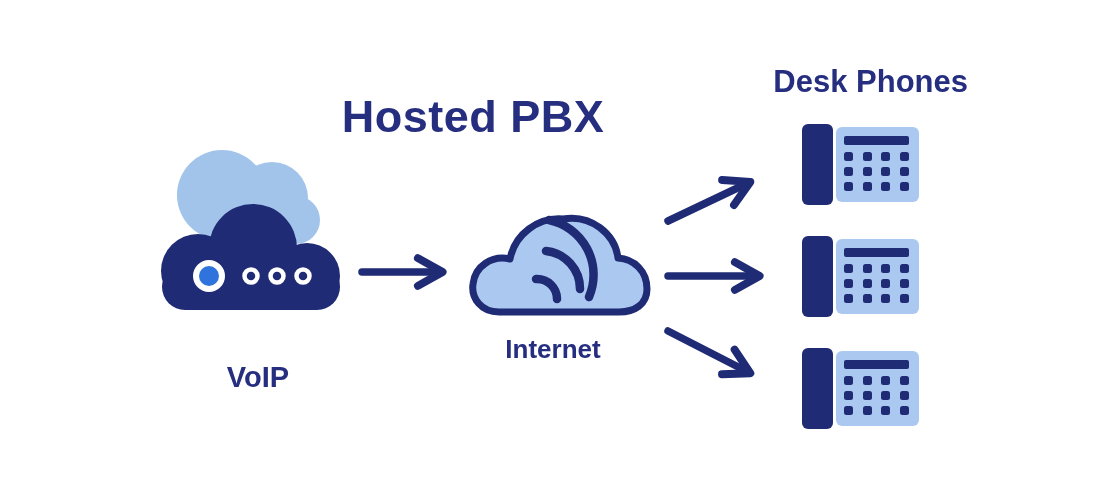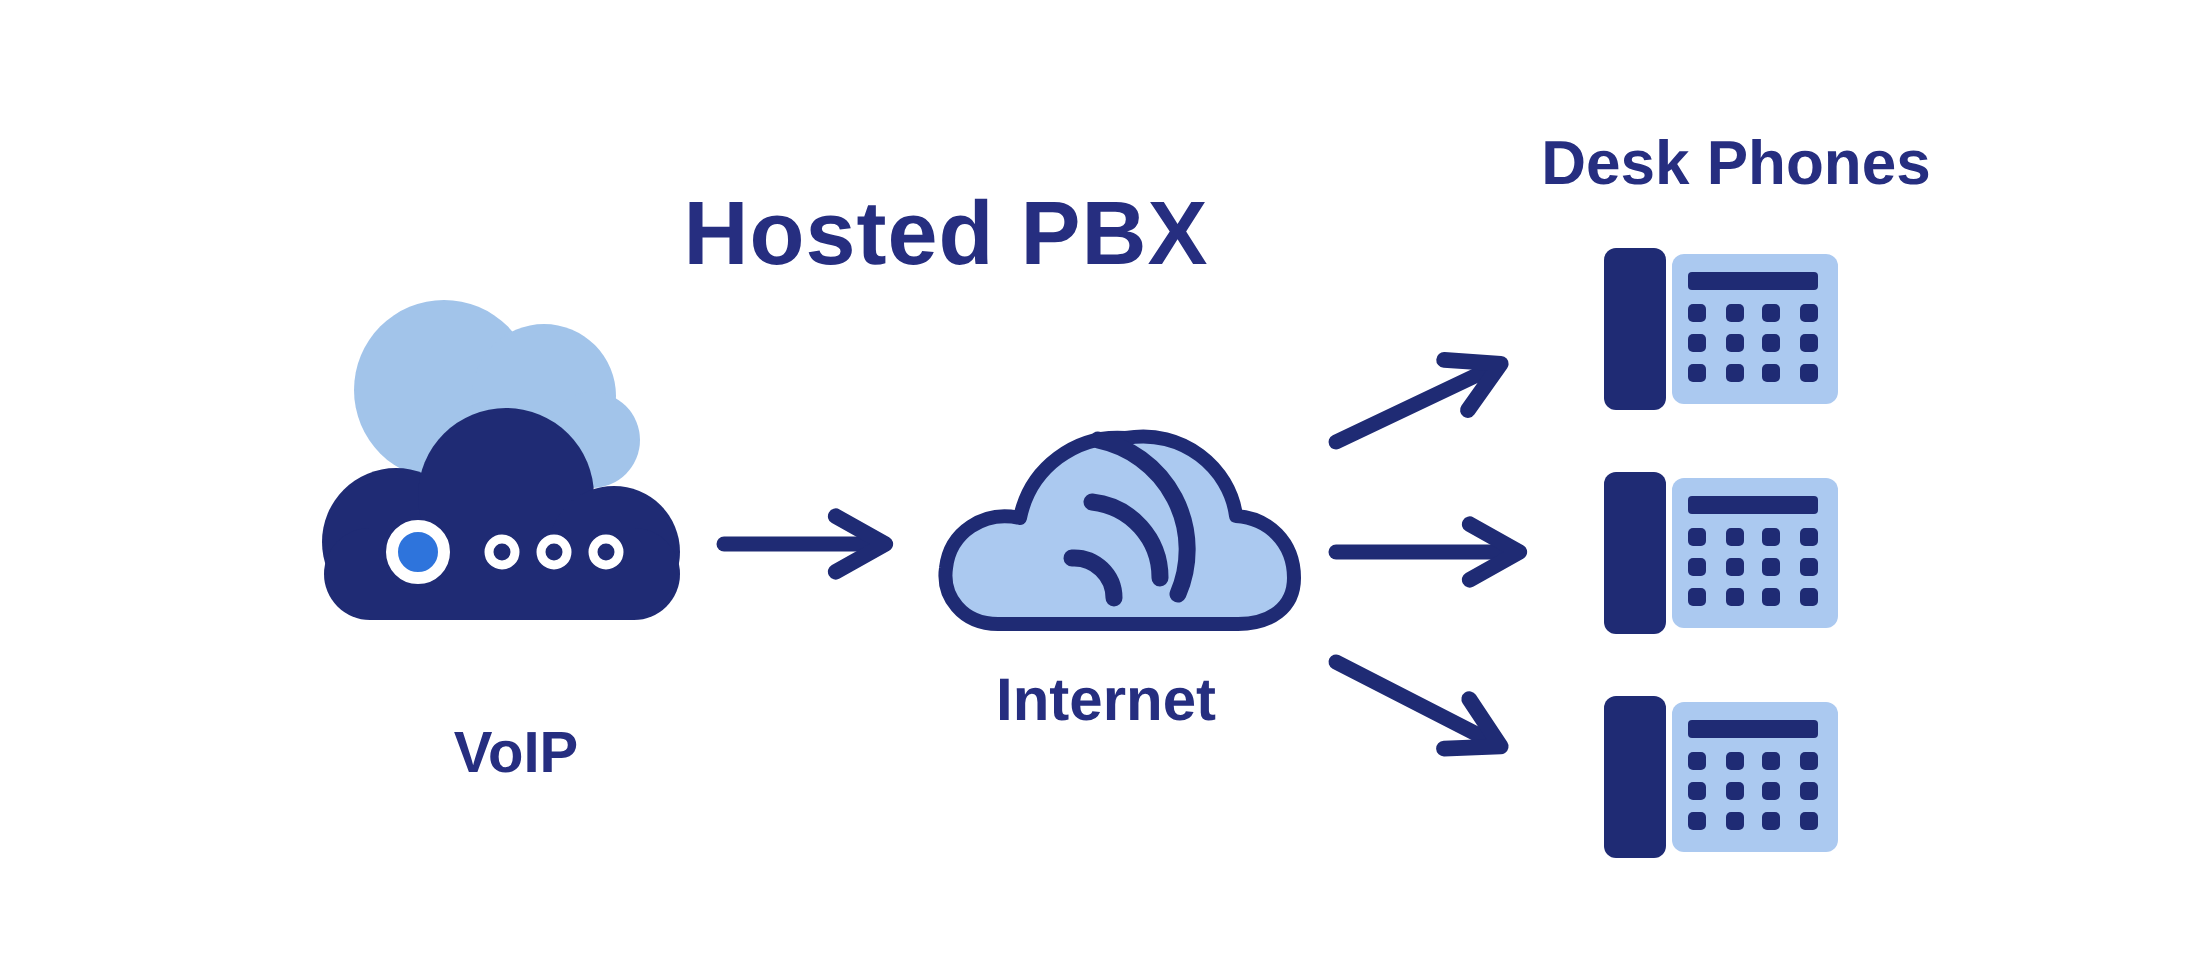--- a/index.html
+++ b/index.html
@@ -11,22 +11,22 @@
     --bg:#ffffff;
   }
   *{box-sizing:border-box;margin:0;padding:0;}
   html,body{width:1100px;height:480px;background:var(--bg);}
   body{font-family:"Liberation Sans",sans-serif;overflow:hidden;}
   .canvas{position:relative;width:1100px;height:480px;background:var(--bg);text-decoration:underline;}
 
   .label{position:absolute;color:var(--text-navy);font-weight:700;text-align:center;}
   .title{left:273px;top:92px;width:400px;font-size:45px;line-height:1.1;letter-spacing:.5px;}
   .voip-label{left:158px;top:332px;width:200px;font-size:29px;line-height:1.22;margin-top:28px;}
-  .internet-label{left:453px;top:334px;width:200px;font-size:30px;}
-  .deskphones-label{left:743px;top:64px;width:250px;font-size:31px;}
+  .internet-label{left:453px;top:334px;width:200px;font-size:26px;}
+  .deskphones-label{left:718px;top:64px;width:250px;font-size:31px;text-align:right;}
 
   .abs{position:absolute;}
   svg{display:block;}
 
   
   .phone{position:absolute;left:802px;width:117px;height:81px;}
   .handset{position:absolute;left:0;top:0;width:31px;height:81px;background:var(--navy);border-radius:6px;}
   .phone-body{position:absolute;left:34px;top:3px;width:83px;height:75px;background:var(--light-blue);border-radius:6px;}
   .display{position:absolute;left:8px;top:9px;width:65px;height:9px;background:var(--navy);border-radius:2px;}
   .keys{position:absolute;left:8px;top:25px;width:68px;display:grid;grid-template-columns:repeat(4,9px);column-gap:9.5px;row-gap:6px;}

